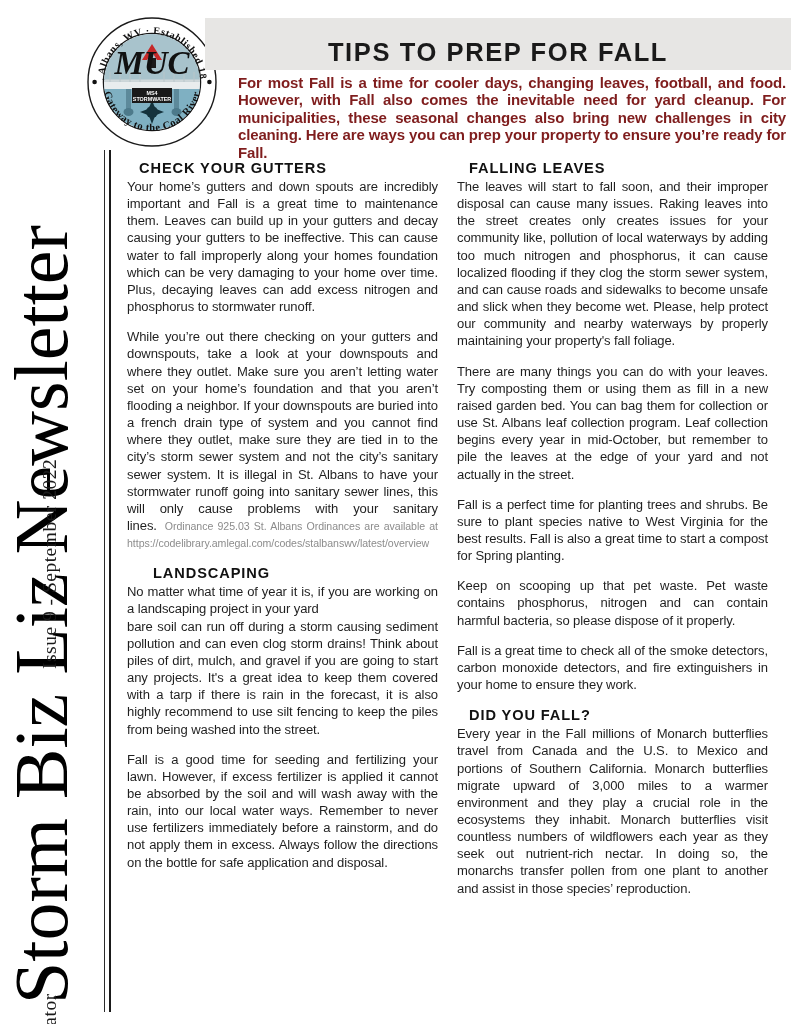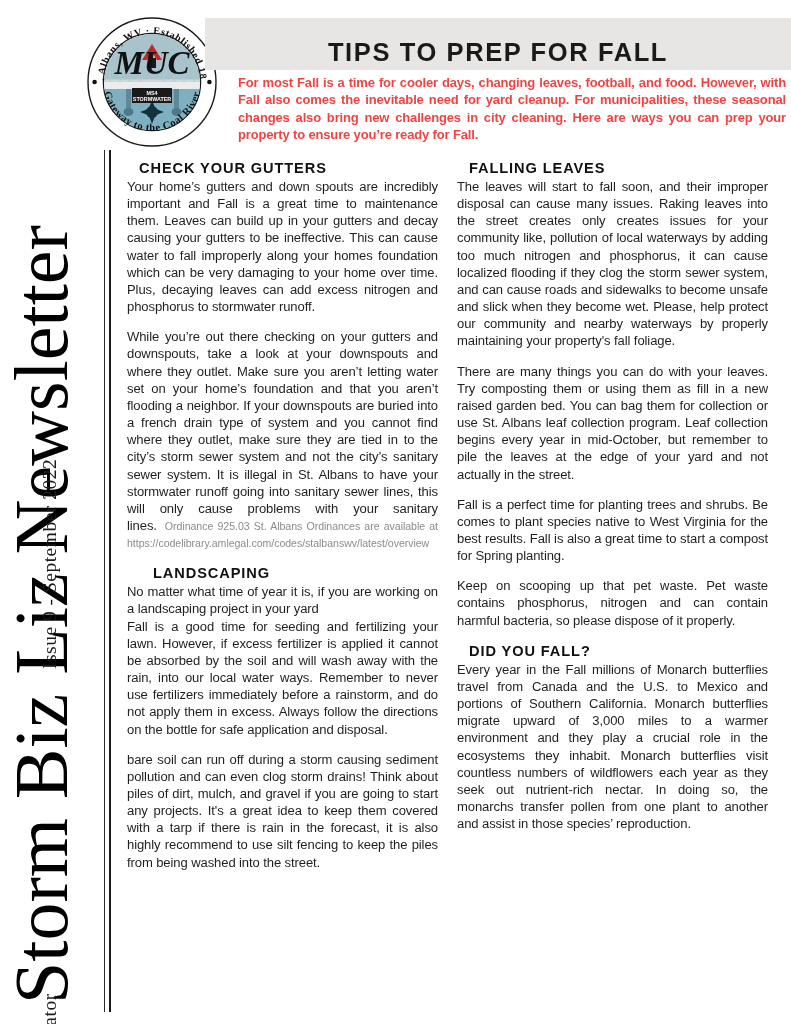--- a/index.html
+++ b/index.html
@@ -49,23 +49,23 @@
   }
 
   
   .intro {
     position: absolute;
     left: 238px;
     top: 74px;
     width: 548px;
     font-family: "Liberation Sans", sans-serif;
     font-weight: bold;
-    font-size: 13px;
+    font-size: 15px;
     line-height: 17.4px;
-    color: #ef4444;
+    color: #7f1d1d;
     text-align: justify;
     letter-spacing: -0.15px;
   }
 
   
   .spine {
     position: absolute;
     left: 0px;
     top: 0px;
     width: 112px;
@@ -266,30 +266,31 @@
   <div class="intro">For most Fall is a time for cooler days, changing leaves, football, and food. However, with Fall also comes the inevitable need for yard cleanup. For municipalities, these seasonal changes also bring new challenges in city cleaning. Here are ways you can prep your property to ensure you’re ready for Fall.</div>
 
   <div class="col col-left">
 
     <h2 class="sec-head">CHECK YOUR GUTTERS</h2>
     <p class="body">Your home’s gutters and down spouts are incredibly important and Fall is a great time to maintenance them. Leaves can build up in your gutters and decay causing your gutters to be ineffective. This can cause water to fall improperly along your homes foundation which can be very damaging to your home over time. Plus, decaying leaves can add excess nitrogen and phosphorus to stormwater runoff.</p>
     <p class="body tight"><span>While you’re out there checking on your gutters and downspouts, take a look at your downspouts and where they outlet. Make sure you aren’t letting water set on your home’s foundation and that you aren’t flooding a neighbor. If your downspouts are buried into a french drain type of system and you cannot find where they outlet, make sure they are tied in to the city’s storm sewer system and not the city’s sanitary sewer system. It is illegal in St. Albans to have your stormwater runoff going into sanitary sewer lines, this will only cause problems with your sanitary lines.</span><span class="note inline-note">Ordinance 925.03 St. Albans Ordinances are available at https://codelibrary.amlegal.com/codes/stalbanswv/latest/overview</span></p>
 
     <h2 class="sec-head indent spaced">LANDSCAPING</h2>
     <p class="body tight">No matter what time of year it is, if you are working on a landscaping project in your yard</p>
+    <p class="body">bare soil can run off during a storm causing sediment pollution and can even clog storm drains! Think about piles of dirt, mulch, and gravel if you are going to start any projects. It's a great idea to keep them covered with a tarp if there is rain in the forecast, it is also highly recommend to use silt fencing to keep the piles from being washed into the street.</p>
     <p class="body">Fall is a good time for seeding and fertilizing your lawn.  However, if excess fertilizer is applied it cannot be absorbed by the soil and will wash away with the rain, into our local water ways. Remember to never use fertilizers immediately before a rainstorm, and do not apply them in excess.  Always follow the directions on the bottle for safe application and disposal.</p>
-    <p class="body">bare soil can run off during a storm causing sediment pollution and can even clog storm drains! Think about piles of dirt, mulch, and gravel if you are going to start any projects. It's a great idea to keep them covered with a tarp if there is rain in the forecast, it is also highly recommend to use silt fencing to keep the piles from being washed into the street.</p>
   </div>
 
   <div class="col col-right">
 
     <h2 class="sec-head">FALLING LEAVES</h2>
     <p class="body">The leaves will start to fall soon, and their improper disposal can cause many issues. Raking leaves into the street creates only creates issues for your community like, pollution of local waterways by adding too much nitrogen and phosphorus, it can cause localized flooding if they clog the storm sewer system, and can cause roads and sidewalks to become unsafe and slick when they become wet. Please, help protect our community and nearby waterways by properly maintaining your property's fall foliage.</p>
     <p class="body">There are many things you can do with your leaves. Try composting them or using them as fill in a new raised garden bed. You can bag them for collection or use St. Albans leaf collection program. Leaf collection begins every year in mid-October, but remember to pile the leaves at the edge of your yard and not actually in the street.</p>
 
-    <p class="body">Fall is a perfect time for planting trees and shrubs. Be comes to plant species native to West Virginia for the best results. Fall is also a great time to start a compost for Spring planting.</p>
+    <p class="body">Fall is a perfect time for planting trees and shrubs. Be sure to plant species native to West Virginia for the best results. Fall is also a great time to start a compost for Spring planting.</p>
     <p class="body">Keep on scooping up that pet waste.  Pet waste contains phosphorus, nitrogen and can contain harmful bacteria, so please dispose of it properly.</p>
+    <p class="body">Fall is a great time to check all of the smoke detectors, carbon monoxide detectors, and fire extinguishers in your home to ensure they work.</p>
 
     <h2 class="sec-head spaced">DID YOU FALL?</h2>
     <p class="body">Every year in the Fall millions of Monarch butterflies travel from Canada and the U.S. to Mexico and portions of Southern California. Monarch butterflies migrate upward of 3,000 miles to a warmer environment and they play a crucial role in the ecosystems they inhabit. Monarch butterflies visit countless numbers of wildflowers each year as they seek out nutrient-rich nectar. In doing so, the monarchs transfer pollen from one plant to another and assist in those species’ reproduction.</p>
   </div>
 
 </div>
 
 </body></html>

